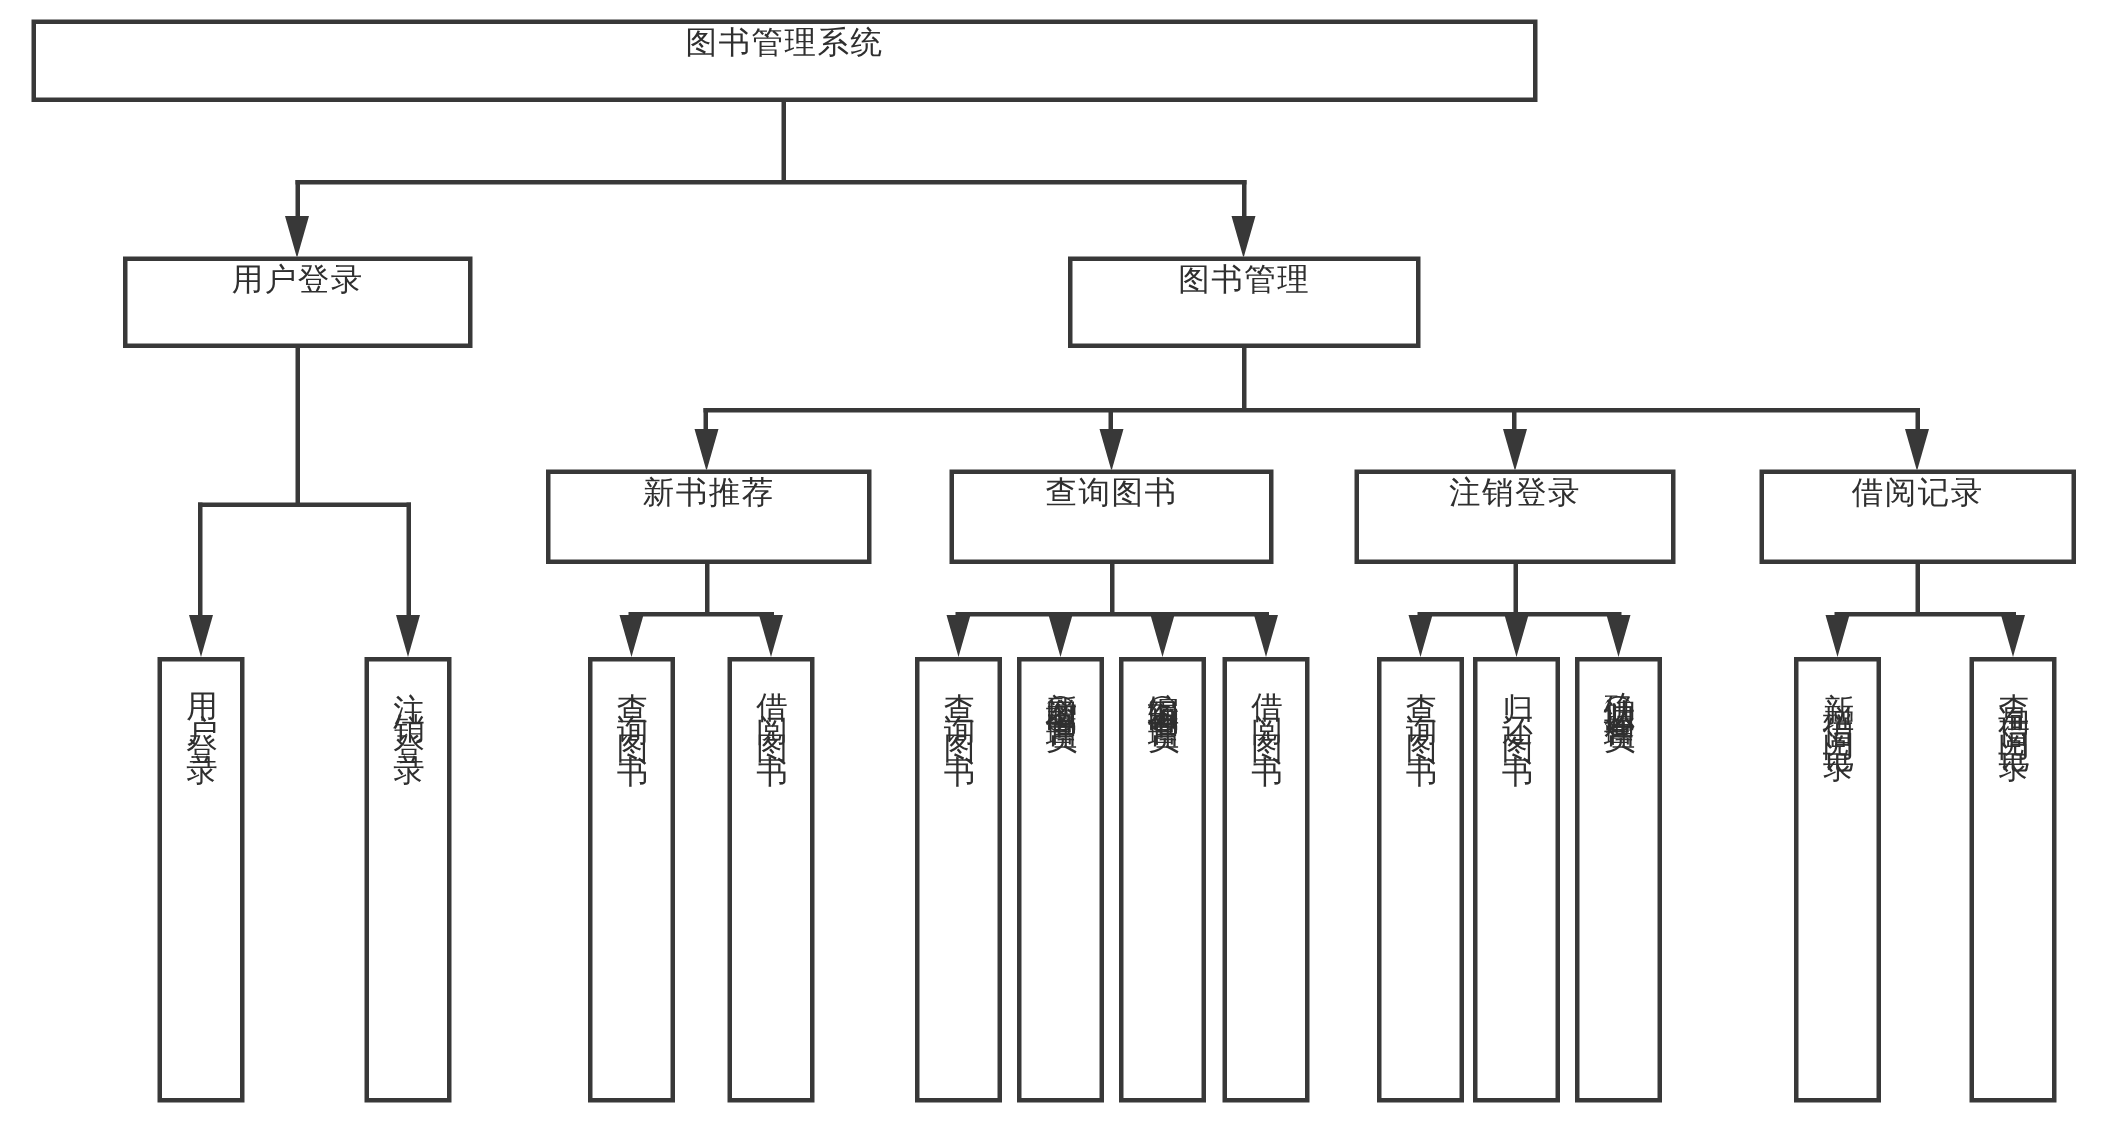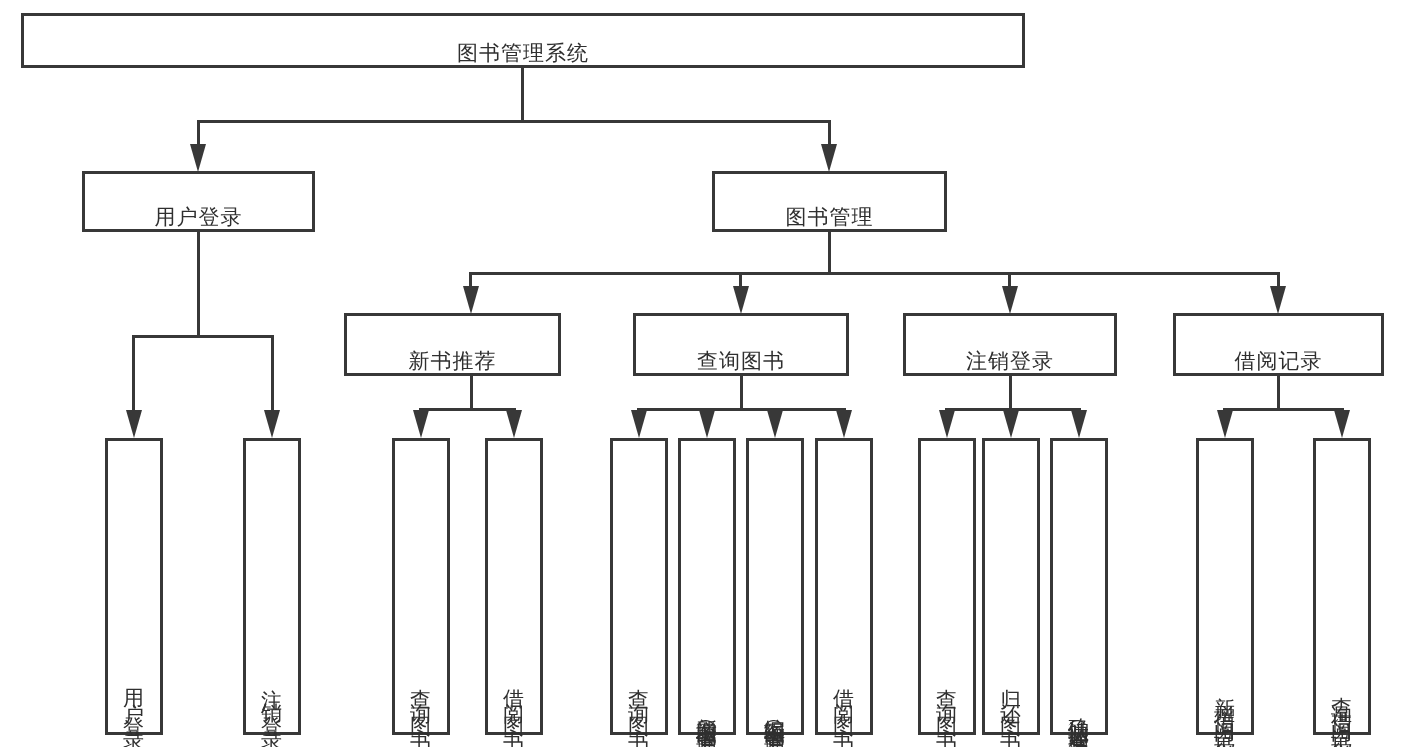--- a/index.html
+++ b/index.html
@@ -16,21 +16,21 @@
     font-family:"Liberation Sans", sans-serif;
     color:var(--text);
     overflow:hidden;
   }
   .node{
     position:absolute;
     box-sizing:border-box;
     border:3px solid var(--line);
     background:#fff;
     display:flex;
-    align-items:flex-end;
+    align-items:flex-start;
     justify-content:center;
     font-size:21px;
     line-height:1.2;
     color:var(--text);
     letter-spacing:1px;
   }
   .leaf{padding:4px 0;}
   .vtext{
     writing-mode:vertical-rl;
     text-orientation:mixed;
@@ -92,21 +92,21 @@
   <div class="hline" style="left:469px;top:272px;width:811px"></div>
   <div class="vline" style="left:469px;top:272px;height:18px"></div>
   <div class="vline" style="left:739px;top:272px;height:18px"></div>
   <div class="vline" style="left:1008px;top:272px;height:18px"></div>
   <div class="vline" style="left:1277px;top:272px;height:18px"></div>
   <div class="arrow" style="left:463px;top:286px"></div>
   <div class="arrow" style="left:733px;top:286px"></div>
   <div class="arrow" style="left:1002px;top:286px"></div>
   <div class="arrow" style="left:1270px;top:286px"></div>
 
-  <div class="node" style="left:344px;top:313px;width:217px;height:63px">
+  <div class="node" style="left:364px;top:313px;width:217px;height:63px">
     <span>新书推荐</span>
   </div>
   <div class="node" style="left:633px;top:313px;width:216px;height:63px">
     <span>查询图书</span>
   </div>
   <div class="node" style="left:903px;top:313px;width:214px;height:63px">
     <span>注销登录</span>
   </div>
   <div class="node" style="left:1173px;top:313px;width:211px;height:63px">
     <span>借阅记录</span>

